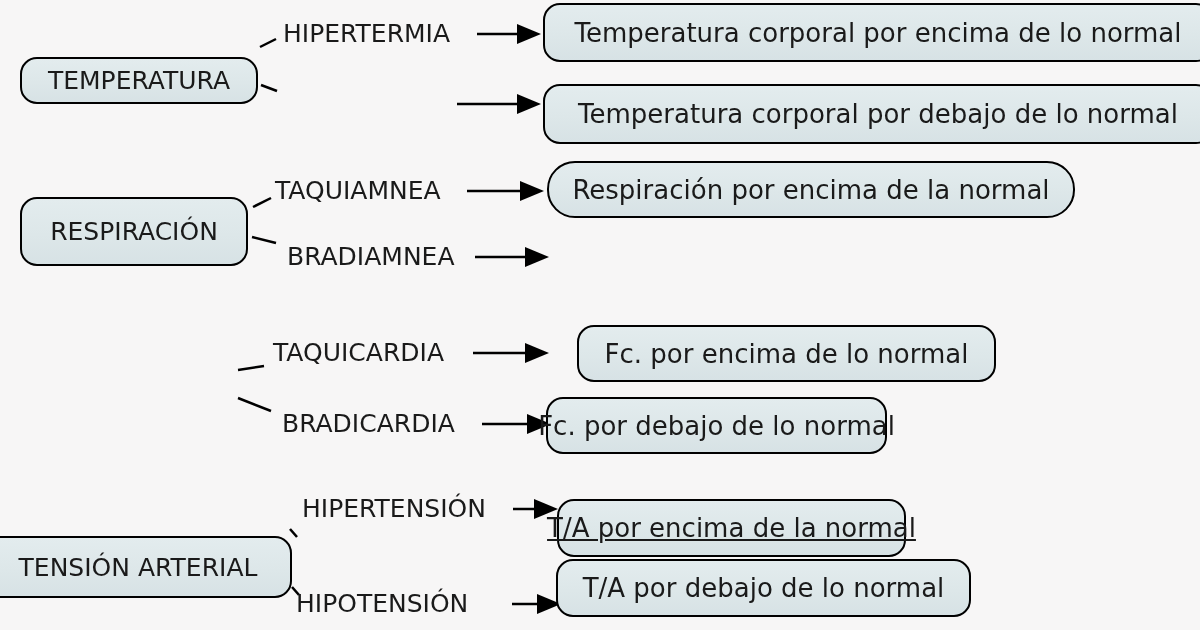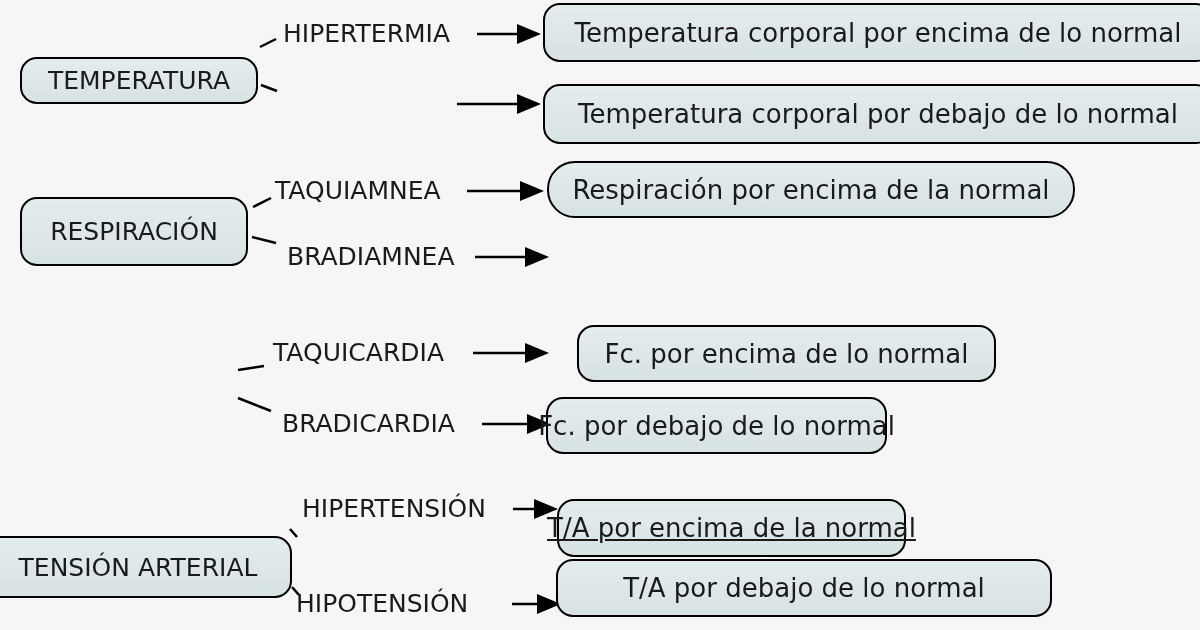--- a/index.html
+++ b/index.html
@@ -47,21 +47,21 @@
   .t7{left:302px; top:496px;}
   .t8{left:296px; top:591px;}
   
   .d1{left:543px; top:3px;   width:670px; height:59px;}
   .d2{left:543px; top:84px;  width:670px; height:60px;}
   .d3{left:547px; top:161px; width:528px; height:57px;border-radius:28px;}
   .d4{left:555px; top:242px; width:528px; height:57px;}
   .d5{left:553px; top:325px; width:419px; height:57px;margin-left:24px;}
   .d6{left:546px; top:397px; width:341px; height:57px;}
   .d7{left:557px; top:499px; width:349px; height:58px;text-decoration:underline;}
-  .d8{left:556px; top:559px; width:496px; height:58px;}
+  .d8{left:556px; top:559px; width:415px; height:58px;}
   .connectors line{stroke:#000;stroke-width:2.5;}
   .connectors polygon{fill:#000;}
 </style>
 </head>
 <body>
 
 <div class="canvas">
 
   <svg class="connectors" width="1200" height="630" viewBox="0 0 1200 630">
 

